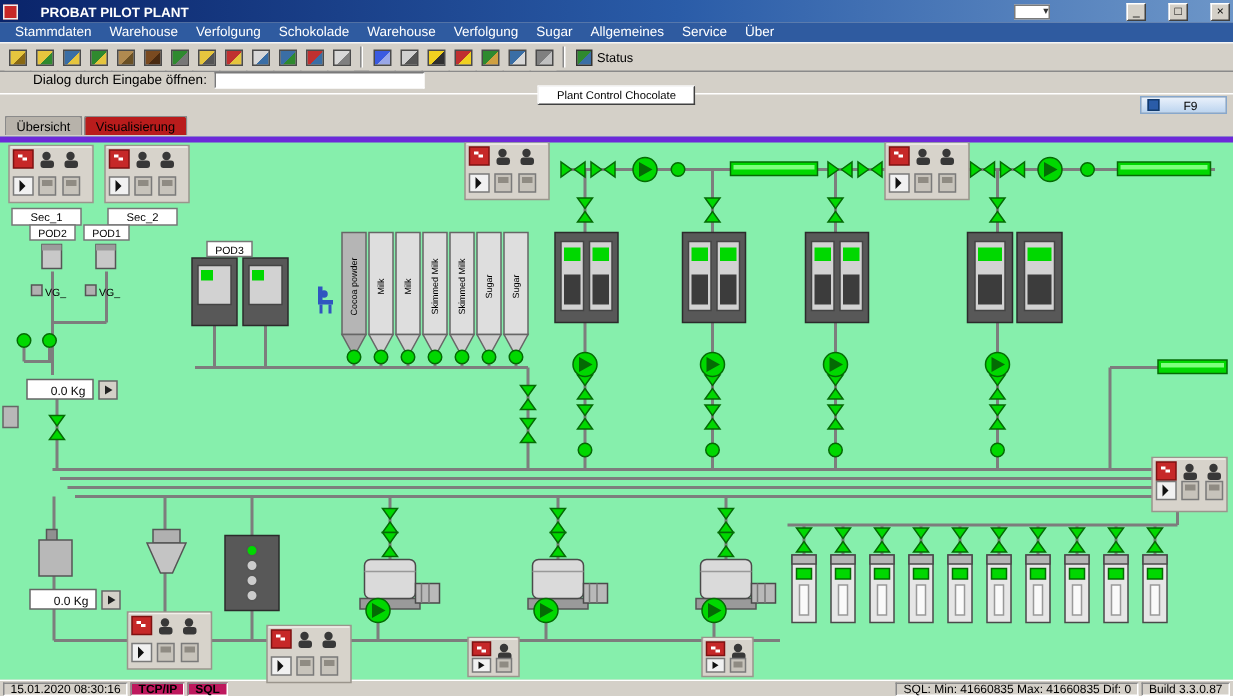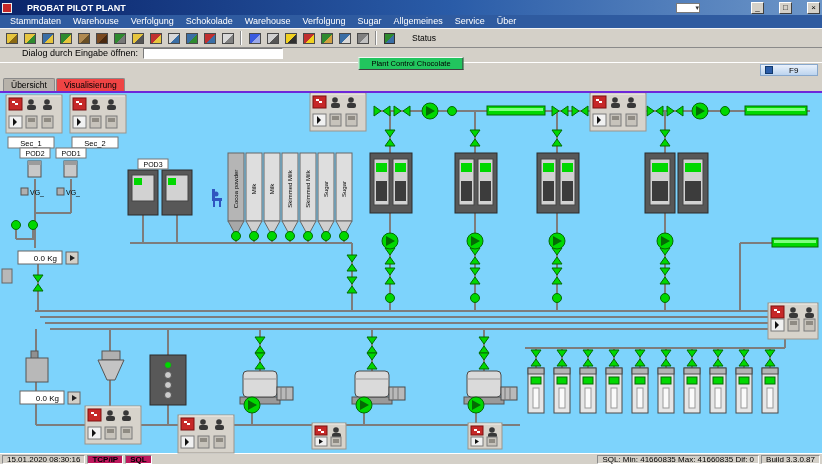--- a/index.html
+++ b/index.html
@@ -9,32 +9,32 @@
 .app-icon{width:10px;height:10px;background:#c62828;border:1px solid #eee}
 .title-text{color:#fff;font-size:9px;font-weight:bold;flex:1;white-space:nowrap}
 .title-combo{width:24px;height:10px;background:#fff;border:1px solid #7a7a7a;font-size:7px;line-height:8px;text-align:right;color:#333;margin-right:36px}
 .win-btn{width:13px;height:12px;background:#d4d0c8;border:1px solid;border-color:#fff #404040 #404040 #fff;font-size:8px;line-height:10px;text-align:center}
 .menubar{height:13px;background:#2f5ba0;display:flex;align-items:center;padding-left:4px}
 .menu-item{color:#fff;font-size:9px;padding:0 6px;line-height:13px;white-space:nowrap}
 .toolbar{height:20px;display:flex;align-items:center;padding-left:3px;border-top:1px solid #f5f5f5;border-bottom:1px solid #8a8a8a;gap:1px}
 .tbtn{width:17px;height:17px;display:flex;align-items:center;justify-content:center;border:1px solid #d4d0c8}
 .ticon{width:12px;height:11px;border:1px solid #4a4a4a}
 .tsep{width:0;height:14px;border-left:1px solid #8a8a8a;border-right:1px solid #fff;margin:0 3px}
-.status-group{display:flex;align-items:center;gap:17px;font-size:8.5px;margin-left:3px}
+.status-group{display:flex;align-items:center;gap:3px;font-size:8.5px;margin-left:3px}
 .status-icon{width:11px;height:11px;background:linear-gradient(135deg,#2f8a2f 50%,#3a6ea5 50%);border:1px solid #333}
 .dialog-row{height:14px;display:flex;align-items:flex-start;gap:5px;padding-left:22px;font-size:9px}
 .dialog-input{width:140px;height:11px;background:#fff;border:1px solid;border-color:#7a7a7a #fff #fff #7a7a7a;font-size:8px}
 .strip{height:15px;position:relative;border-top:1px solid #fff;background:#d4d0c8}
-.plant-btn{position:absolute;left:50%;top:-6px;transform:translateX(-50%);height:13px;padding:0 12px;font-size:7.5px;line-height:11px;background:#22c55e;border:1px solid;border-color:#f5f5f5 #404040 #404040 #f5f5f5;white-space:nowrap}
+.plant-btn{position:absolute;left:50%;top:-6px;transform:translateX(-50%);height:13px;padding:0 12px;font-size:7.5px;line-height:11px;background:#ffffff;border:1px solid;border-color:#f5f5f5 #404040 #404040 #f5f5f5;white-space:nowrap}
 .f9-btn{position:absolute;right:4px;top:1px;width:58px;height:12px;display:flex;align-items:center;gap:16px;padding:0 4px;background:linear-gradient(#eaf1fb,#bcd4ef);border:1px solid #87a7cc;font-size:8px}
 .f9-icon{width:8px;height:8px;background:#2a5ca8;border:1px solid #123a6d}
-.tabs{height:14px;display:flex;align-items:center;padding-left:3px;gap:1px}
-.tab{font-size:8.5px;line-height:12px;padding:0 7px;border:1px solid #8a8a8a;border-bottom:none;border-radius:2px 2px 0 0;background:#ef4444}
+.tabs{height:14px;display:flex;align-items:flex-start;padding-left:3px;gap:1px}
+.tab{font-size:8.5px;line-height:12px;padding:0 7px;border:1px solid #8a8a8a;border-bottom:none;border-radius:2px 2px 0 0;background:#b91c1c}
 .tab.active{background:#b7b2aa}
-.main{height:362px;background:#7dd3fc;border-top:2px solid #6d28d9;position:relative}
+.main{height:362px;background:#86efac;border-top:4px solid #6d28d9;position:relative}
 svg{display:block}
 .statusbar{height:14px;display:flex;align-items:flex-end;font-size:8px;padding:10px 2px;gap:2px;background:#d4d0c8;border-top:1px solid #fff}
 .cell{height:9px;line-height:8px;padding:0 4px;border:1px solid;border-color:#8a8a8a #fff #fff #8a8a8a;white-space:nowrap}
 .cell.green{background:#be185d;font-weight:bold}
 .spacer{flex:1}
 </style>
 </head>
 <body>
 
 <div class="titlebar">

